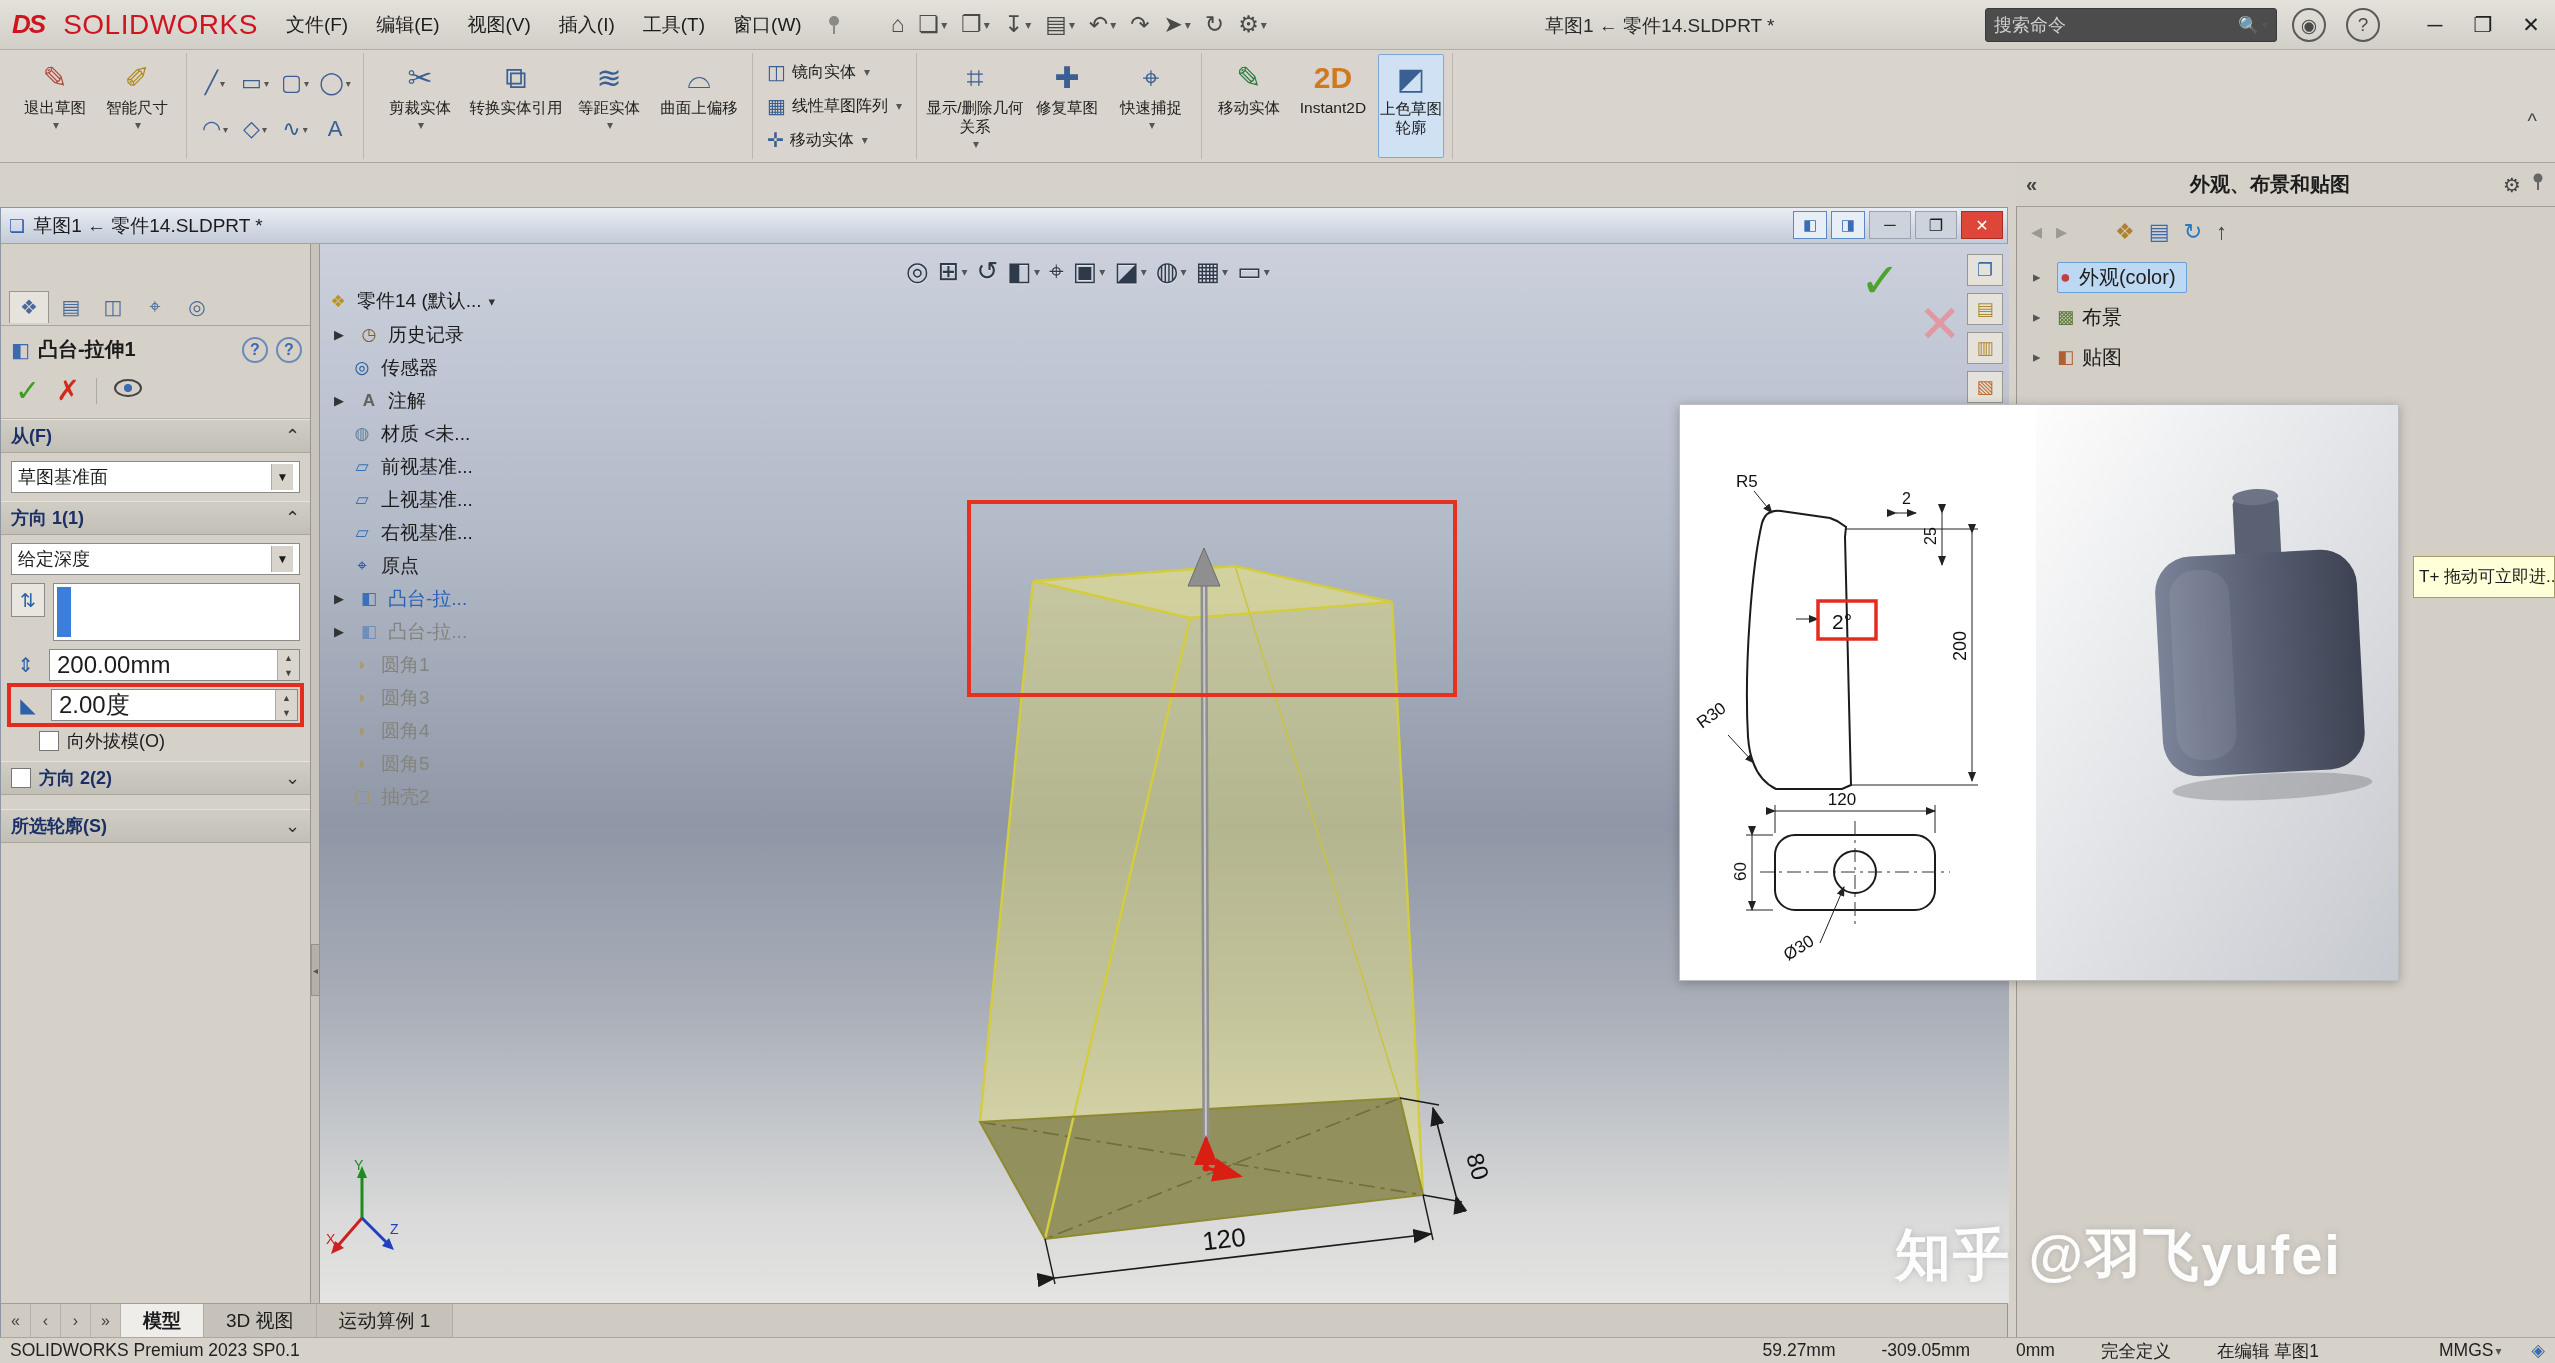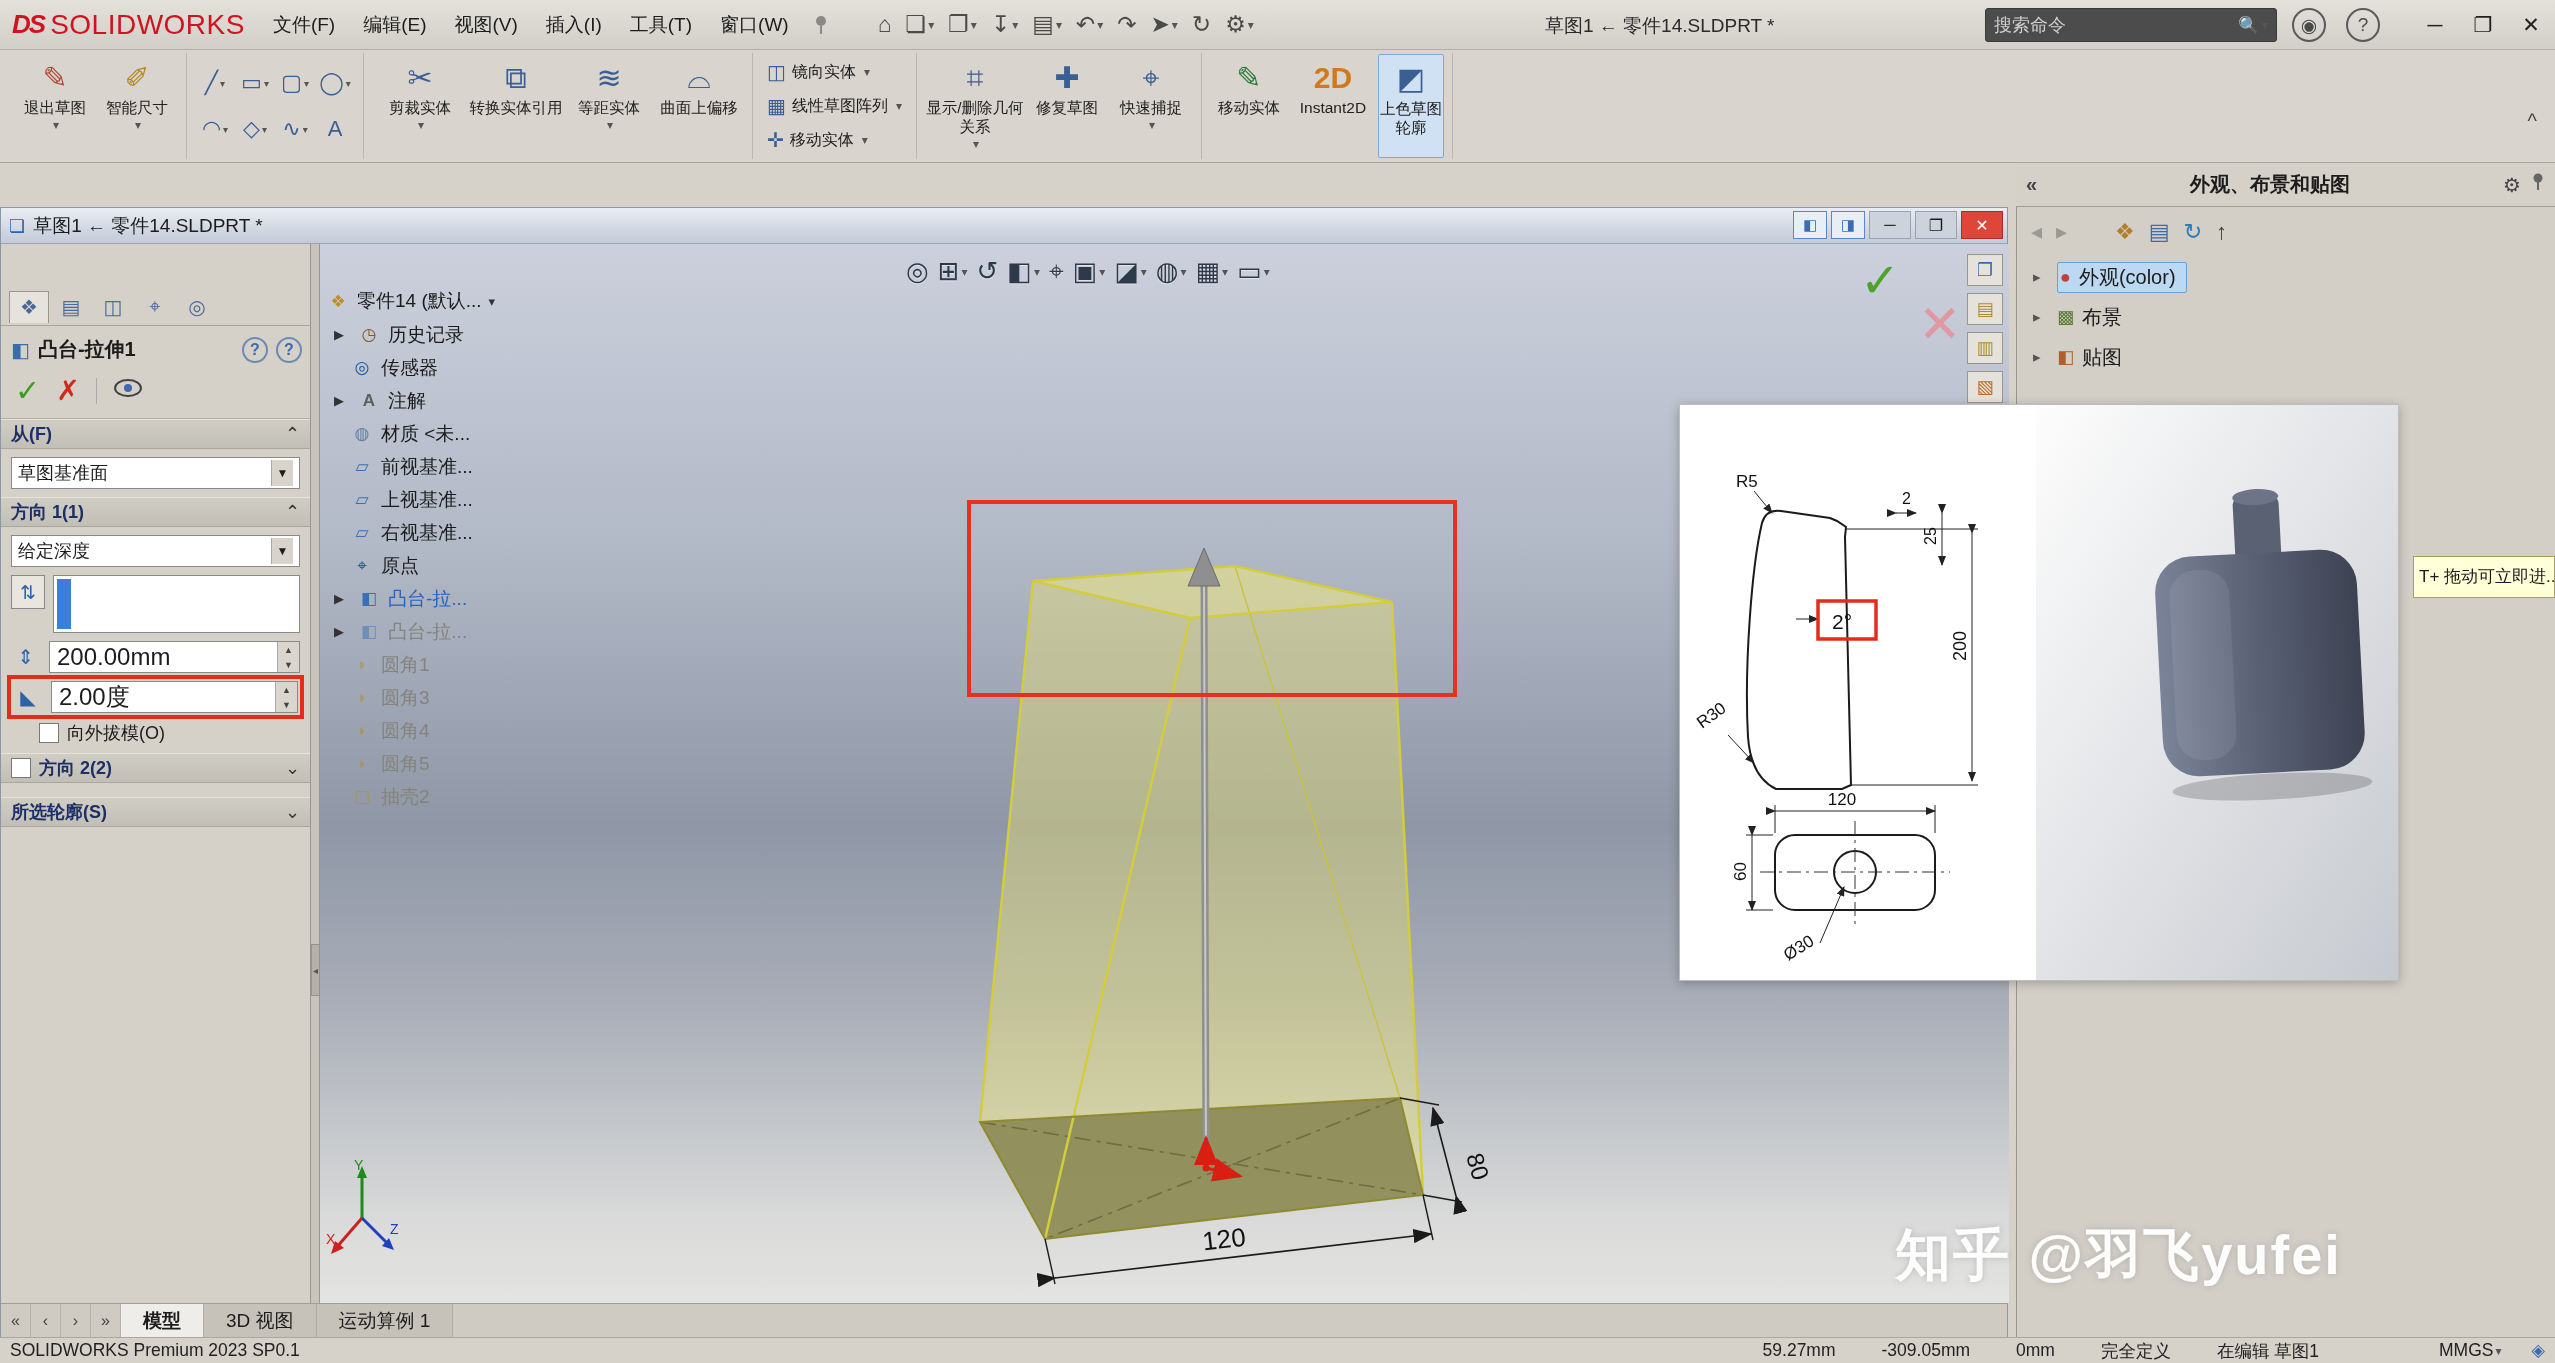--- a/index.html
+++ b/index.html
@@ -3,21 +3,21 @@
 <meta charset="utf-8">
 <style>
   *{margin:0;padding:0;box-sizing:border-box}
   html,body{background:#777}
   .app{position:relative;width:2555px;height:1363px;overflow:hidden;background:#d6d2ca;
        font-family:"Liberation Sans","DejaVu Sans",sans-serif;color:#1c1c1c;font-size:19px}
 
   
   .menubar{position:absolute;left:0;top:0;width:2555px;height:50px;
            background:linear-gradient(#e4e1db,#d2cfc8);display:flex;align-items:center;border-bottom:1px solid #b4b0a8}
-  .logo{display:flex;align-items:center;gap:6px;padding:0 14px 0 12px}
+  .logo{display:flex;align-items:center;gap:19px;padding:0 14px 0 12px}
   .logo-mark{color:#cf1420;font-weight:900;font-size:26px;font-style:italic;letter-spacing:-2px}
   .logo-text{color:#cf1420;font-weight:400;font-size:28px;letter-spacing:.5px}
   .menu-item{padding:0 14px;line-height:48px;cursor:default}
   .pin-icon{margin:0 10px;display:inline-flex}
   .qat{display:flex;align-items:center;gap:4px;margin-left:34px}
   .qat-btn{display:flex;align-items:center;height:36px;padding:0 5px;color:#4a4a46;font-size:23px}
   .mini-caret{font-size:12px;color:#555;margin-left:2px}
   .top-doc-title{position:absolute;left:1545px;top:13px;font-size:19px;color:#2a2a2a;white-space:nowrap}
   .search-box{position:absolute;left:1985px;top:8px;width:292px;height:34px;background:#4c4c4c;border:1px solid #3a3a3a;
               border-radius:3px;display:flex;align-items:center;padding:0 8px;color:#ddd}
@@ -76,21 +76,21 @@
   .pm{position:absolute;left:0;top:36px;width:310px;height:1059px;background:#d5d1c9;border-right:1px solid #9a968e;font-size:18px}
   .pm-tabs{display:flex;gap:2px;align-items:center;height:38px;margin-top:44px;padding-left:8px;border-bottom:1px solid #aaa69e}
   .pm-tab{width:40px;height:32px;display:flex;align-items:center;justify-content:center;font-size:20px;color:#4a6a9a}
   .pm-tab.on{background:#e6e3dc;border:1px solid #9a968e;border-bottom:none}
   .pm-title{display:flex;align-items:center;gap:8px;padding:10px 8px 4px 10px;font-weight:bold;font-size:20px}
   .help-circ{width:26px;height:26px;border:2px solid #6a8ab8;color:#3a6ab0;border-radius:50%;display:flex;align-items:center;justify-content:center;font-size:16px;font-weight:bold}
   .pm-ok{display:flex;align-items:center;gap:16px;padding:6px 12px 10px 14px;border-bottom:1px solid #b3afa7}
   .okk{color:#3f9b22;font-size:30px;font-weight:bold}
   .cxx{color:#cf2a1b;font-size:28px;font-weight:bold}
   .sec-h{display:flex;align-items:center;height:30px;background:linear-gradient(#d0cdc5,#c2bfb7);border-top:1px solid #e6e3db;
-         border-bottom:1px solid #aaa69e;padding:10px 10px;color:#1c2f66;font-weight:bold}
+         border-bottom:1px solid #aaa69e;padding:16px 10px;color:#1c2f66;font-weight:bold}
   .sec-h .chev{margin-left:auto;color:#333;font-weight:normal}
   .sec-b{padding:8px 10px;display:flex;flex-direction:column;gap:8px}
   .combo{height:32px;background:#fff;border:1px solid #8a8a8a;display:flex;align-items:center;padding:0 6px;font-size:18px}
   .combo .car{margin-left:auto;width:22px;height:26px;background:#d8d4cc;border-left:1px solid #aaa;display:flex;align-items:center;justify-content:center;font-size:12px}
   .refrow{display:flex;gap:8px;align-items:flex-start}
   .sqbtn{width:34px;height:34px;border:1px solid #8a8a8a;background:#e9e6df;display:flex;align-items:center;justify-content:center;color:#2d62a8;font-size:19px}
   .refbox{flex:1;height:58px;background:#fff;border:1px solid #8a8a8a;padding:3px}
   .refbox .blue{width:14px;height:100%;background:#3c7edb}
   .spinrow{display:flex;align-items:center;gap:8px}
   .spinrow .lic{width:30px;text-align:center;color:#2d62a8;font-size:20px}

